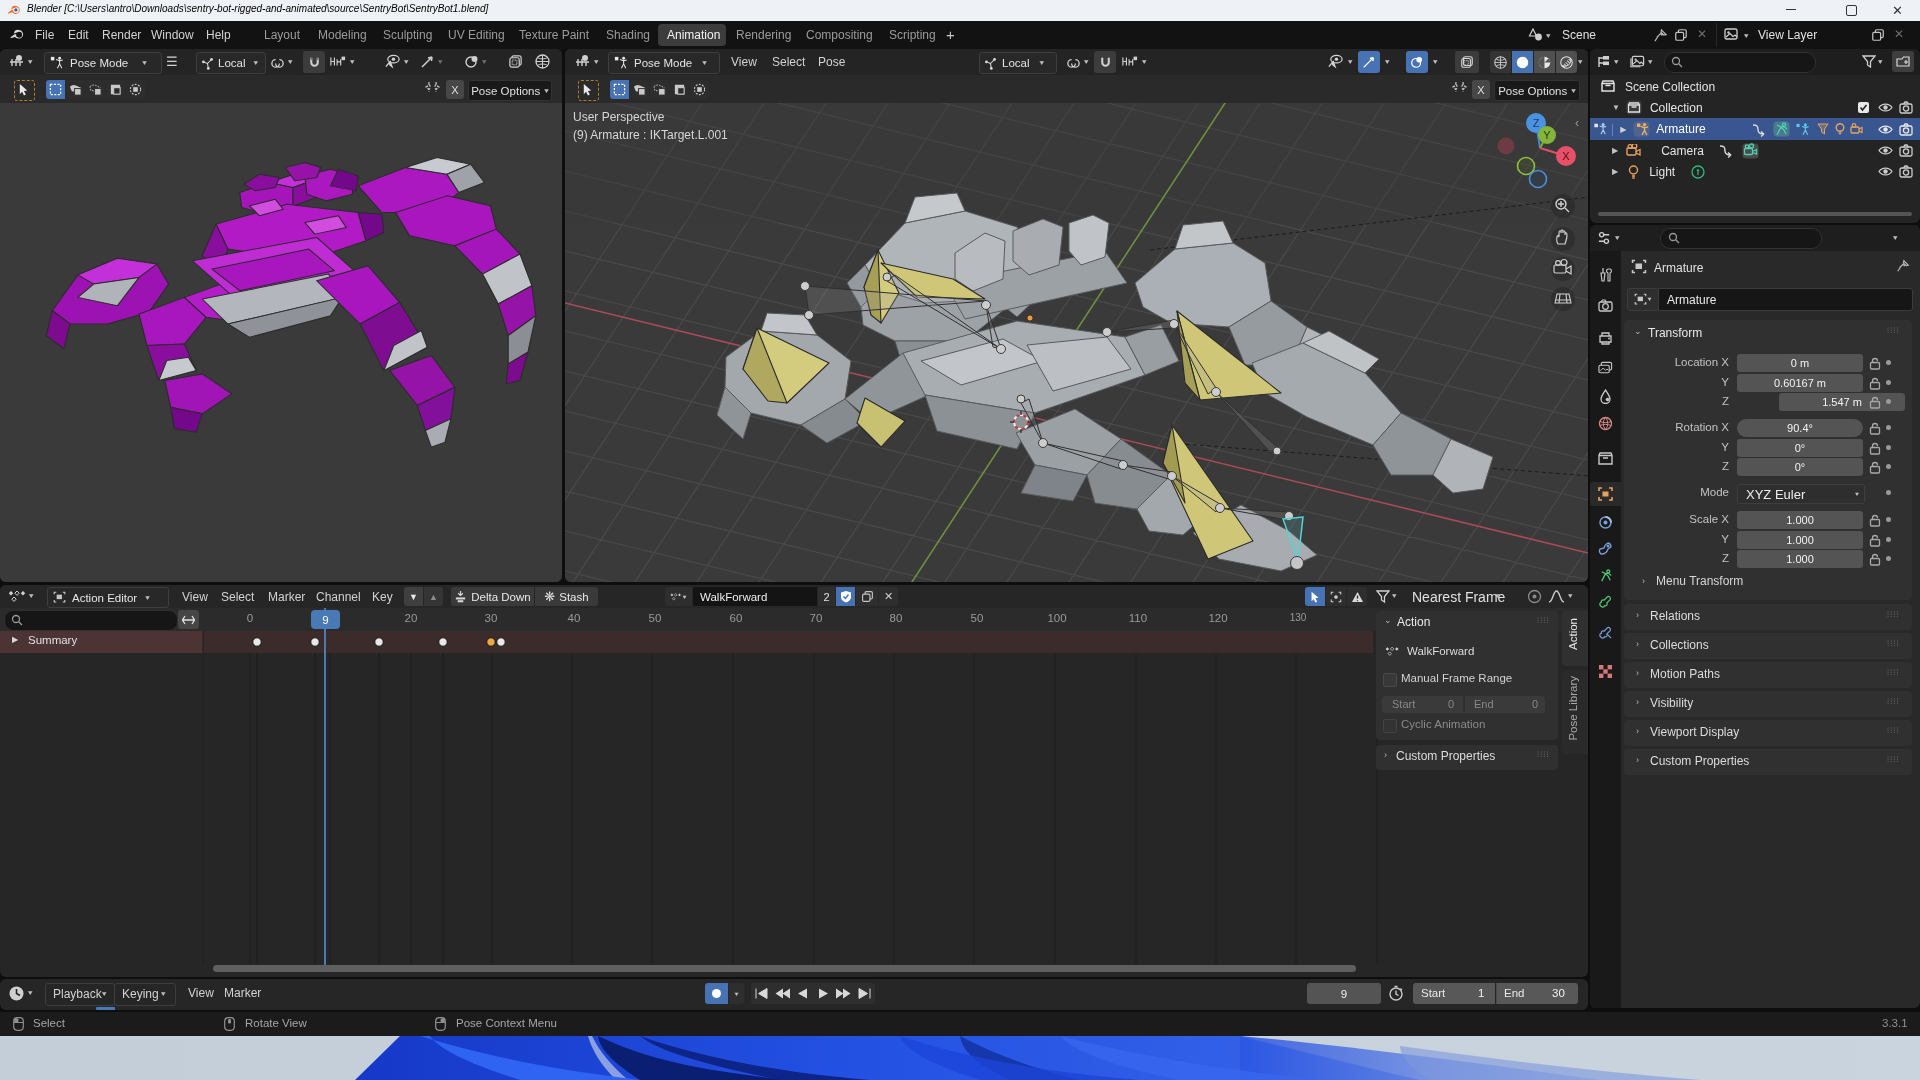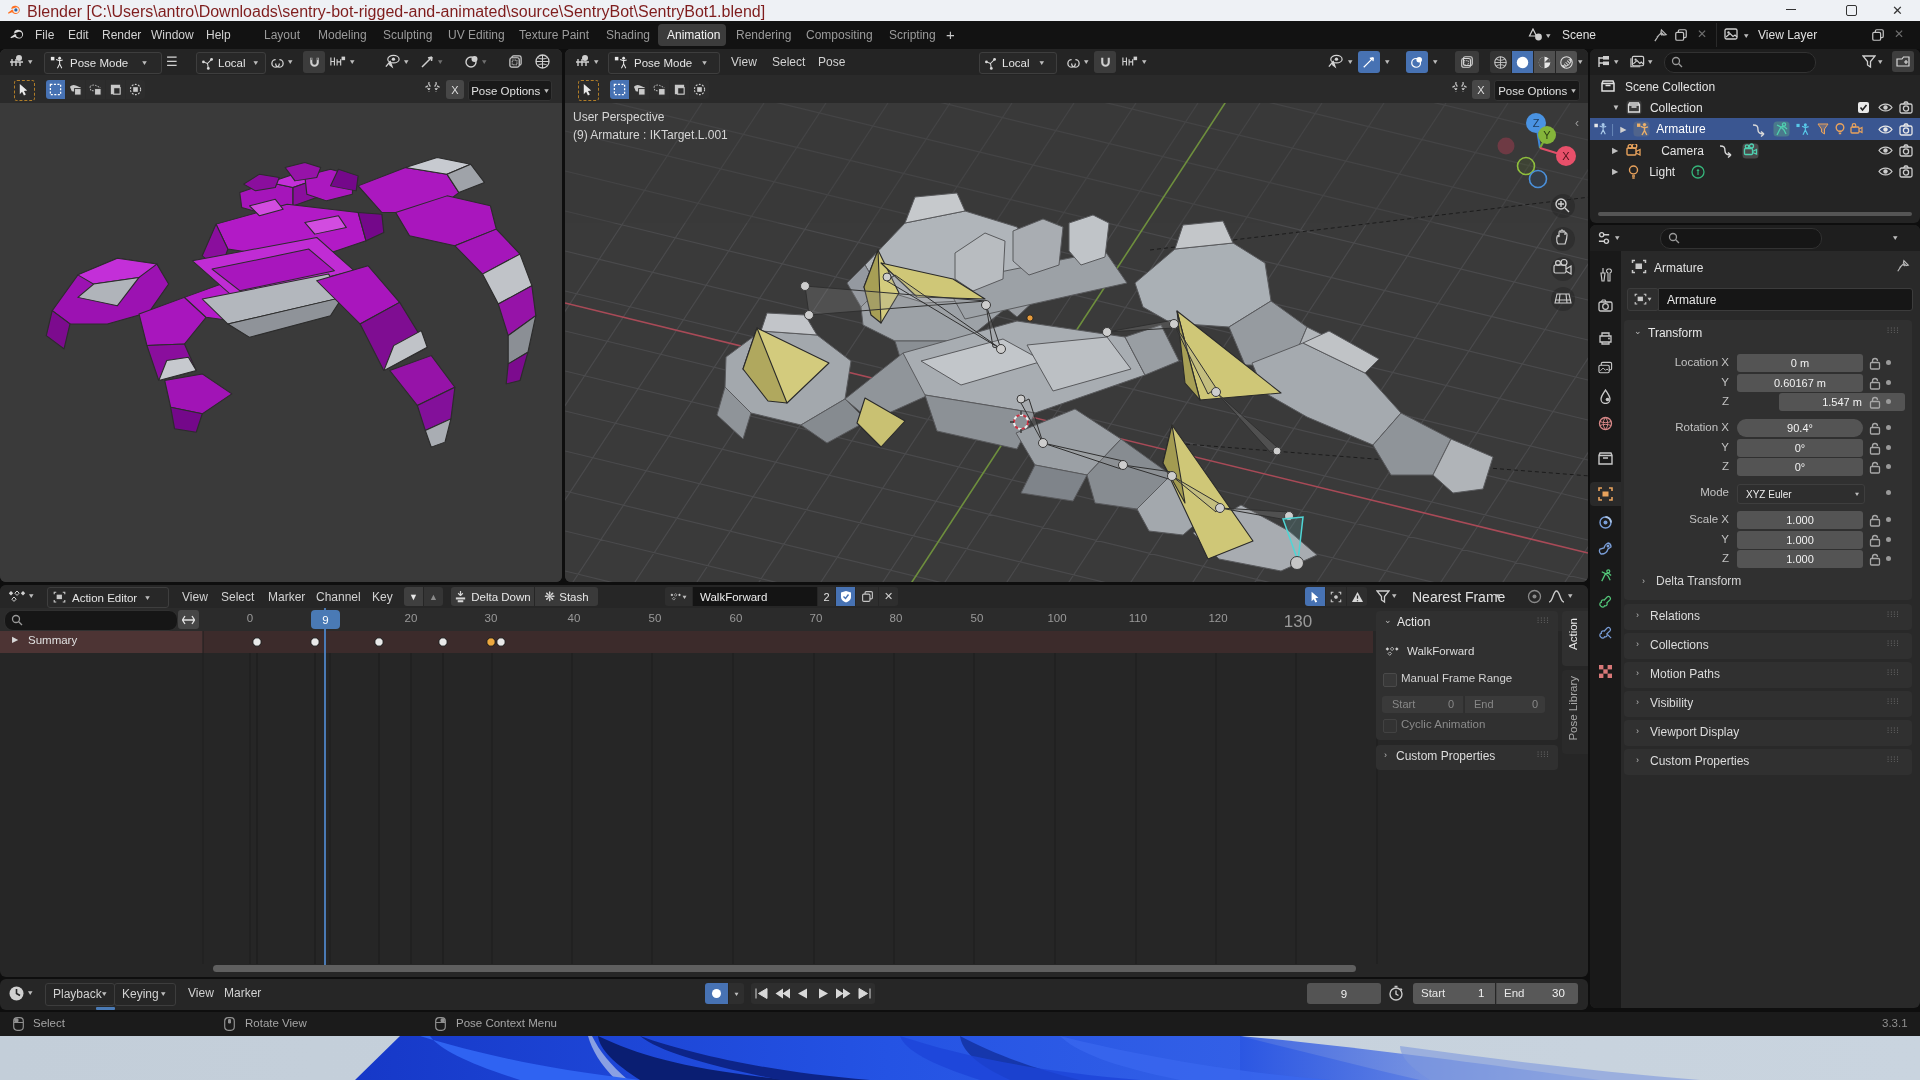--- a/index.html
+++ b/index.html
@@ -20,21 +20,21 @@
 </style>
 </head>
 <body>
 
 <div class="abs" style="left:0;top:0;width:1920px;height:21px;background:#eef1f5;">
  <svg class="abs" style="left:7px;top:3px" width="15" height="15" viewBox="0 0 24 24">
   <path d="M9 10 L2 15 C1 16 2 17 3 16.6 L9 14.5" fill="#ff7021"></path>
   <path d="M7 9 C7 5 12 3 16 5 C21 7 22 13 18 16 C14 19 8 17 7 12 L10 11 A4.5 4.5 0 1 0 14 7 L6 10 Z" fill="#ff7021"></path>
   <circle cx="14.2" cy="11" r="2.6" fill="#2a66a8"></circle>
  </svg>
- <div class="abs" style="left:27px;top:3px;color:#7f1d1d;font-size:16px;">Blender [C:\Users\antro\Downloads\sentry-bot-rigged-and-animated\source\SentryBot\SentryBot1.blend]</div>
+ <div class="abs" style="left:27px;top:3px;color:#000000;font-size:10px;font-style:italic;">Blender [C:\Users\antro\Downloads\sentry-bot-rigged-and-animated\source\SentryBot\SentryBot1.blend]</div>
  <div class="abs" style="left:1786px;top:9px;width:10px;height:1px;background:#333;"></div>
  <div class="abs" style="left:1846px;top:5px;width:9px;height:9px;border:1px solid #333;border-radius:2px;"></div>
  <div class="abs" style="left:1892px;top:3px;color:#333;font-size:13px;">✕</div>
 </div>
 
 <div class="abs" style="left:0;top:21px;width:1920px;height:28px;background:#121212;">
  <svg class="abs" style="left:9px;top:6px" width="17" height="16" viewBox="0 0 24 24">
   <path d="M9 10 L2 15 C1 16 2 17 3 16.6 L9 14.5" fill="#dcdcdc"></path>
   <path d="M7 9 C7 5 12 3 16 5 C21 7 22 13 18 16 C14 19 8 17 7 12 L10 11 A4.5 4.5 0 1 0 14 7 L6 10 Z" fill="#dcdcdc" fill-rule="evenodd"></path>
  </svg>
@@ -907,21 +907,21 @@
 <div class="abs" style="left:296px;top:220px;width:5px;height:5px;border-radius:50%;background:#9a9a9a;"></div>
 <div class="abs" style="left:36px;top:235px;width:103px;text-align:right;color:#c2c2c2;font-size:11.5px;">Z</div>
 <div class="abs field" style="left:147px;top:233px;width:126px;height:18px;">0°</div>
 <svg class="abs" style="left:279px;top:236px" width="12" height="13" viewBox="0 0 12 13">
       <rect x="1.5" y="5.5" width="9" height="6.5" rx="1" fill="none" stroke="#a8a8a8" stroke-width="1.3"></rect>
       <path d="M3.5 5.5 V4 A2.5 2.5 0 0 1 8.5 4" fill="none" stroke="#a8a8a8" stroke-width="1.3"></path>
     </svg>
 <div class="abs" style="left:296px;top:239px;width:5px;height:5px;border-radius:50%;background:#9a9a9a;"></div>
 <div class="abs" style="left:56px;top:261px;width:83px;text-align:right;color:#c2c2c2;font-size:11.5px;">Mode</div>
 <div class="abs" style="left:147px;top:259px;width:126px;height:18px;background:#2e2e2e;border:1px solid #3e3e3e;border-radius:3px;display:flex;align-items:center;">
-      <span style="margin-left:8px;color:#ededed;font-size:10px;">XYZ Euler</span>
+      <span style="margin-left:8px;color:#ededed;font-size:13px;">XYZ Euler</span>
       <span class="caret" style="margin-left:auto;margin-right:5px;font-size:8px;">▾</span>
     </div>
 <div class="abs" style="left:296px;top:265px;width:5px;height:5px;border-radius:50%;background:#9a9a9a;"></div>
 <div class="abs" style="left:36px;top:288px;width:103px;text-align:right;color:#c2c2c2;font-size:11.5px;">Scale X</div>
 <div class="abs field" style="left:147px;top:286px;width:126px;height:18px;">1.000</div>
 <svg class="abs" style="left:279px;top:289px" width="12" height="13" viewBox="0 0 12 13">
       <rect x="1.5" y="5.5" width="9" height="6.5" rx="1" fill="none" stroke="#a8a8a8" stroke-width="1.3"></rect>
       <path d="M3.5 5.5 V4 A2.5 2.5 0 0 1 8.5 4" fill="none" stroke="#a8a8a8" stroke-width="1.3"></path>
     </svg>
 <div class="abs" style="left:296px;top:292px;width:5px;height:5px;border-radius:50%;background:#9a9a9a;"></div>
@@ -933,21 +933,21 @@
     </svg>
 <div class="abs" style="left:296px;top:312px;width:5px;height:5px;border-radius:50%;background:#9a9a9a;"></div>
 <div class="abs" style="left:36px;top:327px;width:103px;text-align:right;color:#c2c2c2;font-size:11.5px;">Z</div>
 <div class="abs field" style="left:147px;top:325px;width:126px;height:18px;">1.000</div>
 <svg class="abs" style="left:279px;top:328px" width="12" height="13" viewBox="0 0 12 13">
       <rect x="1.5" y="5.5" width="9" height="6.5" rx="1" fill="none" stroke="#a8a8a8" stroke-width="1.3"></rect>
       <path d="M3.5 5.5 V4 A2.5 2.5 0 0 1 8.5 4" fill="none" stroke="#a8a8a8" stroke-width="1.3"></path>
     </svg>
 <div class="abs" style="left:296px;top:331px;width:5px;height:5px;border-radius:50%;background:#9a9a9a;"></div>
 <div class="abs" style="left:52px;top:351px;color:#b9b9b9;font-size:9px;">›</div>
-<div class="abs" style="left:66px;top:349px;color:#d6d6d6;">Delta Transform</div>
+<div class="abs" style="left:66px;top:349px;color:#d6d6d6;">Menu Transform</div>
 <div class="abs panel" style="left:34px;top:379px;width:288px;height:26px;"></div>
 <div class="abs" style="left:46px;top:385px;color:#b9b9b9;font-size:9px;">›</div>
 <div class="abs" style="left:60px;top:384px;color:#dcdcdc;">Relations</div>
 <div class="abs dots" style="left:297px;top:383px;">⁝⁝⁝⁝</div>
 <div class="abs panel" style="left:34px;top:408px;width:288px;height:26px;"></div>
 <div class="abs" style="left:46px;top:414px;color:#b9b9b9;font-size:9px;">›</div>
 <div class="abs" style="left:60px;top:413px;color:#dcdcdc;">Collections</div>
 <div class="abs dots" style="left:297px;top:412px;">⁝⁝⁝⁝</div>
 <div class="abs panel" style="left:34px;top:437px;width:288px;height:26px;"></div>
 <div class="abs" style="left:46px;top:443px;color:#b9b9b9;font-size:9px;">›</div>
@@ -1007,21 +1007,21 @@
 <div class="abs" style="left:471px;top:27px;width:40px;text-align:center;color:#9a9a9a;font-size:11.5px;">30</div>
 <div class="abs" style="left:554px;top:27px;width:40px;text-align:center;color:#9a9a9a;font-size:11.5px;">40</div>
 <div class="abs" style="left:635px;top:27px;width:40px;text-align:center;color:#9a9a9a;font-size:11.5px;">50</div>
 <div class="abs" style="left:716px;top:27px;width:40px;text-align:center;color:#9a9a9a;font-size:11.5px;">60</div>
 <div class="abs" style="left:796px;top:27px;width:40px;text-align:center;color:#9a9a9a;font-size:11.5px;">70</div>
 <div class="abs" style="left:876px;top:27px;width:40px;text-align:center;color:#9a9a9a;font-size:11.5px;">80</div>
 <div class="abs" style="left:957px;top:27px;width:40px;text-align:center;color:#9a9a9a;font-size:11.5px;">50</div>
 <div class="abs" style="left:1037px;top:27px;width:40px;text-align:center;color:#9a9a9a;font-size:11.5px;">100</div>
 <div class="abs" style="left:1118px;top:27px;width:40px;text-align:center;color:#9a9a9a;font-size:11.5px;">110</div>
 <div class="abs" style="left:1198px;top:27px;width:40px;text-align:center;color:#9a9a9a;font-size:11.5px;">120</div>
-<div class="abs" style="left:1278px;top:27px;width:40px;text-align:center;color:#9a9a9a;font-size:17px;">130</div>
+<div class="abs" style="left:1278px;top:27px;width:40px;text-align:center;color:#9a9a9a;font-size:10px;">130</div>
 <div class="abs" style="left:311px;top:25px;width:29px;height:19px;background:#4a7ab5;border-radius:4px;display:flex;align-items:center;justify-content:center;color:#fff;font-size:11.5px;">9</div>
 <div class="abs" style="left:12px;top:50px;color:#d8d8d8;font-size:8px;">▶</div>
 <div class="abs" style="left:28px;top:49px;color:#e0e0e0;font-size:11.5px;">Summary</div>
 <div class="abs" style="left:4px;top:25px;width:172px;height:19px;background:#161616;border:1px solid #303030;border-radius:9px;">
  <svg style="margin:3px 0 0 6px" width="12" height="12" viewBox="0 0 12 12">
         <circle cx="5" cy="5" r="3.5" fill="none" stroke="#999" stroke-width="1.3"></circle>
         <path d="M7.7 7.7 L11 11" stroke="#999" stroke-width="1.3"></path>
       </svg>
     </div>
 <div class="abs chip" style="left:178px;top:25px;width:21px;height:19px;background:#464646;">

